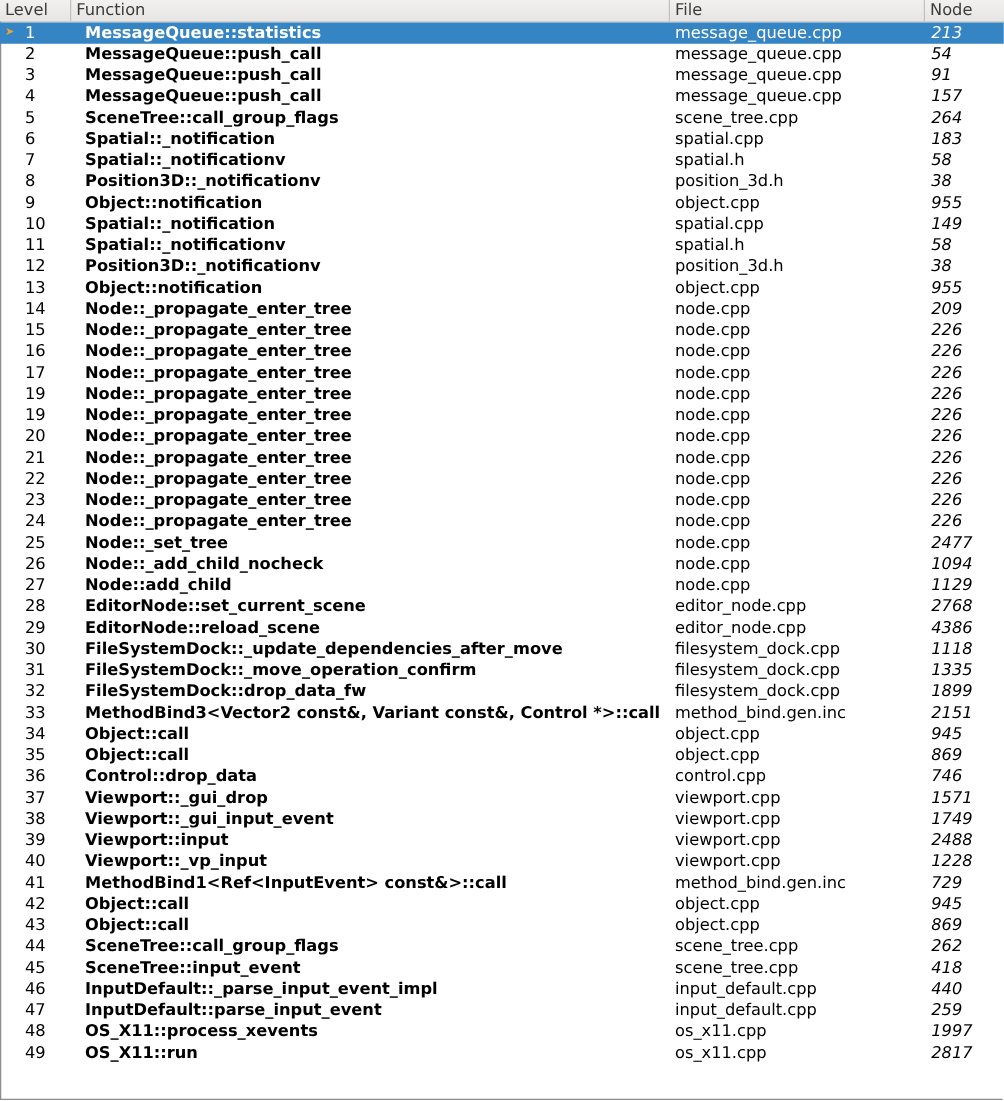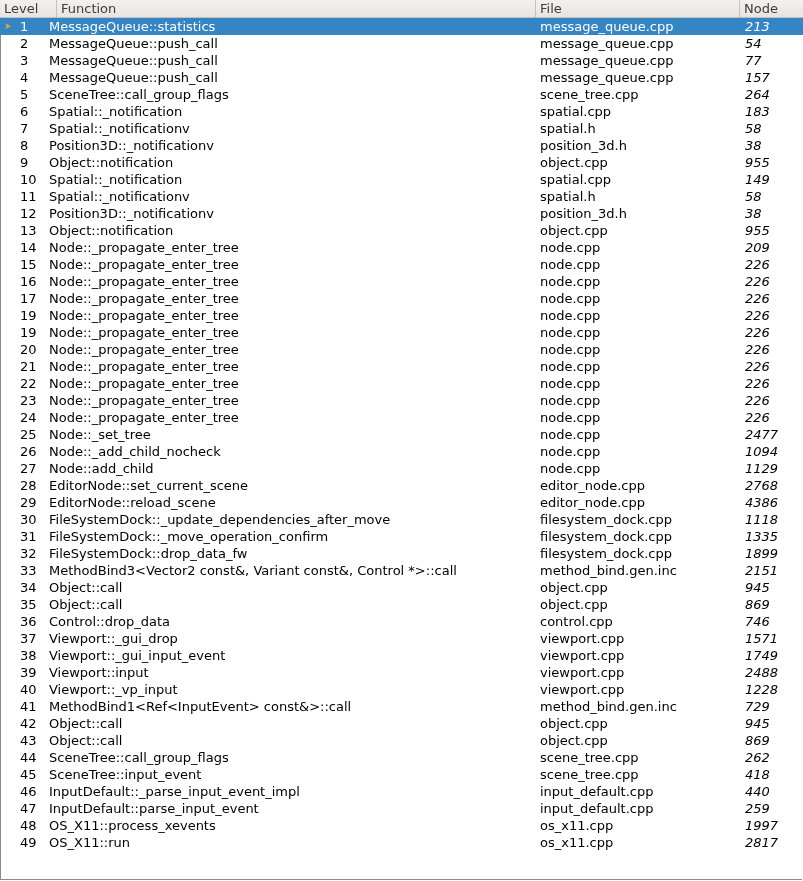--- a/index.html
+++ b/index.html
@@ -13,21 +13,21 @@
   .h-level { left:0; width:57px; }
   .h-func { left:57px; width:479px; }
   .h-file { left:536px; width:204px; }
   .h-line { left:740px; width:63px; border-right:none; }
   .rows { position:absolute; left:0; top:18px; width:803px; }
   .row { position:relative; height:17px; line-height:17px; white-space:nowrap; }
   .row.selected { background:#3584c4; color:#ffffff; }
   .c { position:absolute; top:0; }
   .c-arrow { left:4px; width:10px; font-size:9px; color:#e8a33a; }
   .c-level { left:20px; width:34px; }
-  .c-func { left:49px; }
+  .c-func { left:68px;font-weight:bold; }
   .c-file { left:540px; }
   .c-line { left:745px;font-style:italic; }
 </style>
 </head>
 <body>
 
 <div class="frame"></div>
 
 <div class="header">
   <div class="hcell h-level">Level</div>
@@ -49,21 +49,21 @@
       <span class="c c-level">2</span>
       <span class="c c-func">MessageQueue::push_call</span>
       <span class="c c-file">message_queue.cpp</span>
       <span class="c c-line">54</span>
     </div>
     <div class="row">
       <span class="c c-arrow"></span>
       <span class="c c-level">3</span>
       <span class="c c-func">MessageQueue::push_call</span>
       <span class="c c-file">message_queue.cpp</span>
-      <span class="c c-line">77</span>
+      <span class="c c-line">91</span>
     </div>
     <div class="row">
       <span class="c c-arrow"></span>
       <span class="c c-level">4</span>
       <span class="c c-func">MessageQueue::push_call</span>
       <span class="c c-file">message_queue.cpp</span>
       <span class="c c-line">157</span>
     </div>
     <div class="row">
       <span class="c c-arrow"></span>

